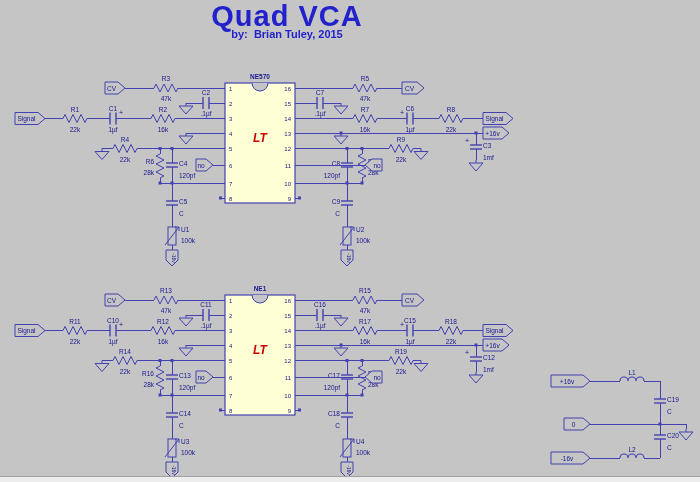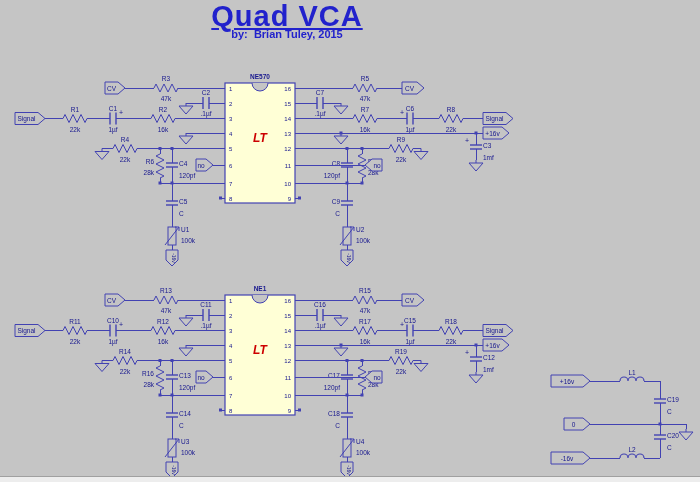--- a/index.html
+++ b/index.html
@@ -1,19 +1,19 @@
 <!DOCTYPE html>
 <html><head>
 <meta charset="utf-8">
 <style>
   html,body{margin:0;padding:0;}
   .stage{position:relative;width:700px;height:482px;background:#c5c5c5;overflow:hidden;
          font-family:"Liberation Sans",sans-serif;}
   .title{position:absolute;left:137px;top:0px;width:300px;text-align:center;
-         font-size:29px;font-weight:bold;color:#2222cc;letter-spacing:1px;text-decoration:underline;}
+         font-size:29px;font-weight:bold;color:#2222cc;letter-spacing:1px;}
   .subtitle{position:absolute;left:137px;top:28px;width:300px;text-align:center;
          font-size:11px;font-weight:bold;color:#2222cc;white-space:pre;}
   .bottom-strip{position:absolute;left:0;bottom:0;width:700px;height:5px;background:#ededed;
          border-top:1px solid #a0a0a0;}
   svg{position:absolute;left:0;top:0;}
   text{font-family:"Liberation Sans",sans-serif;}
 </style>
 </head>
 <body>
 

